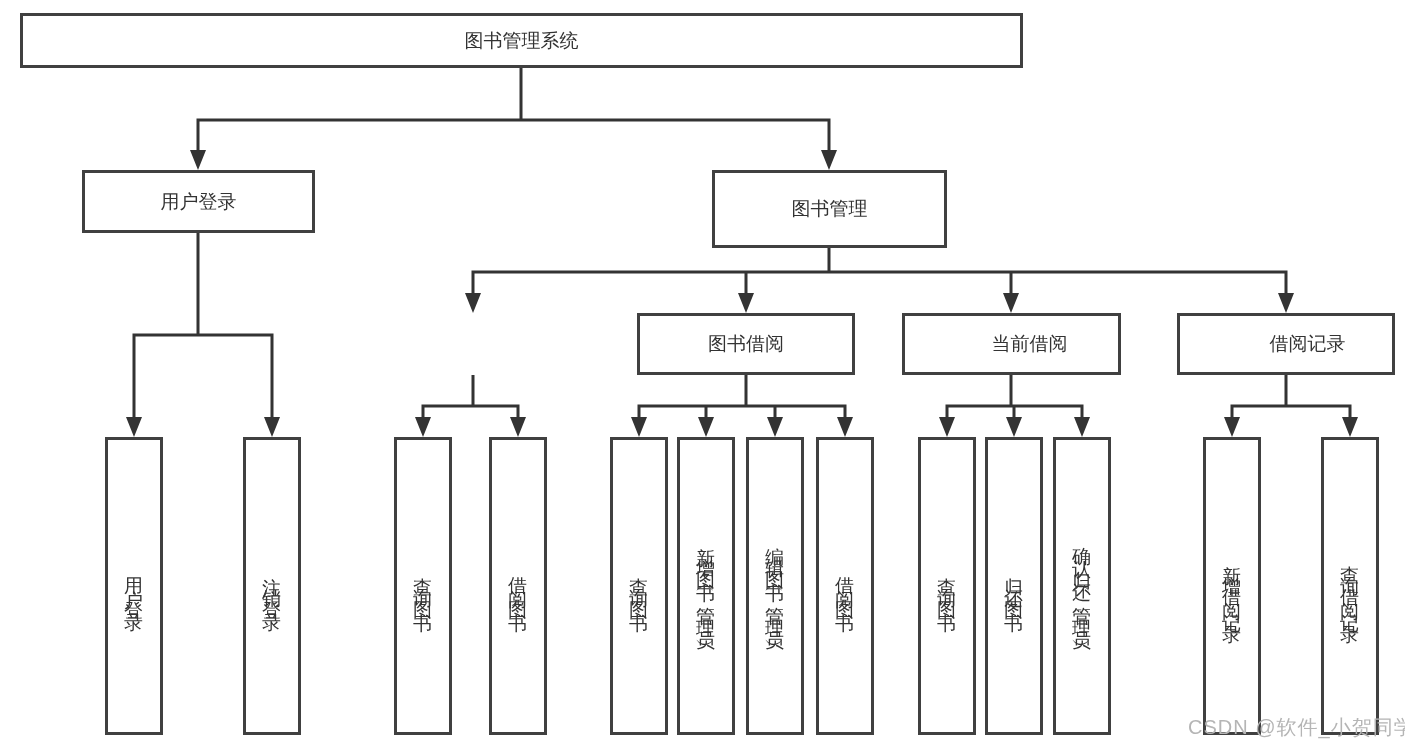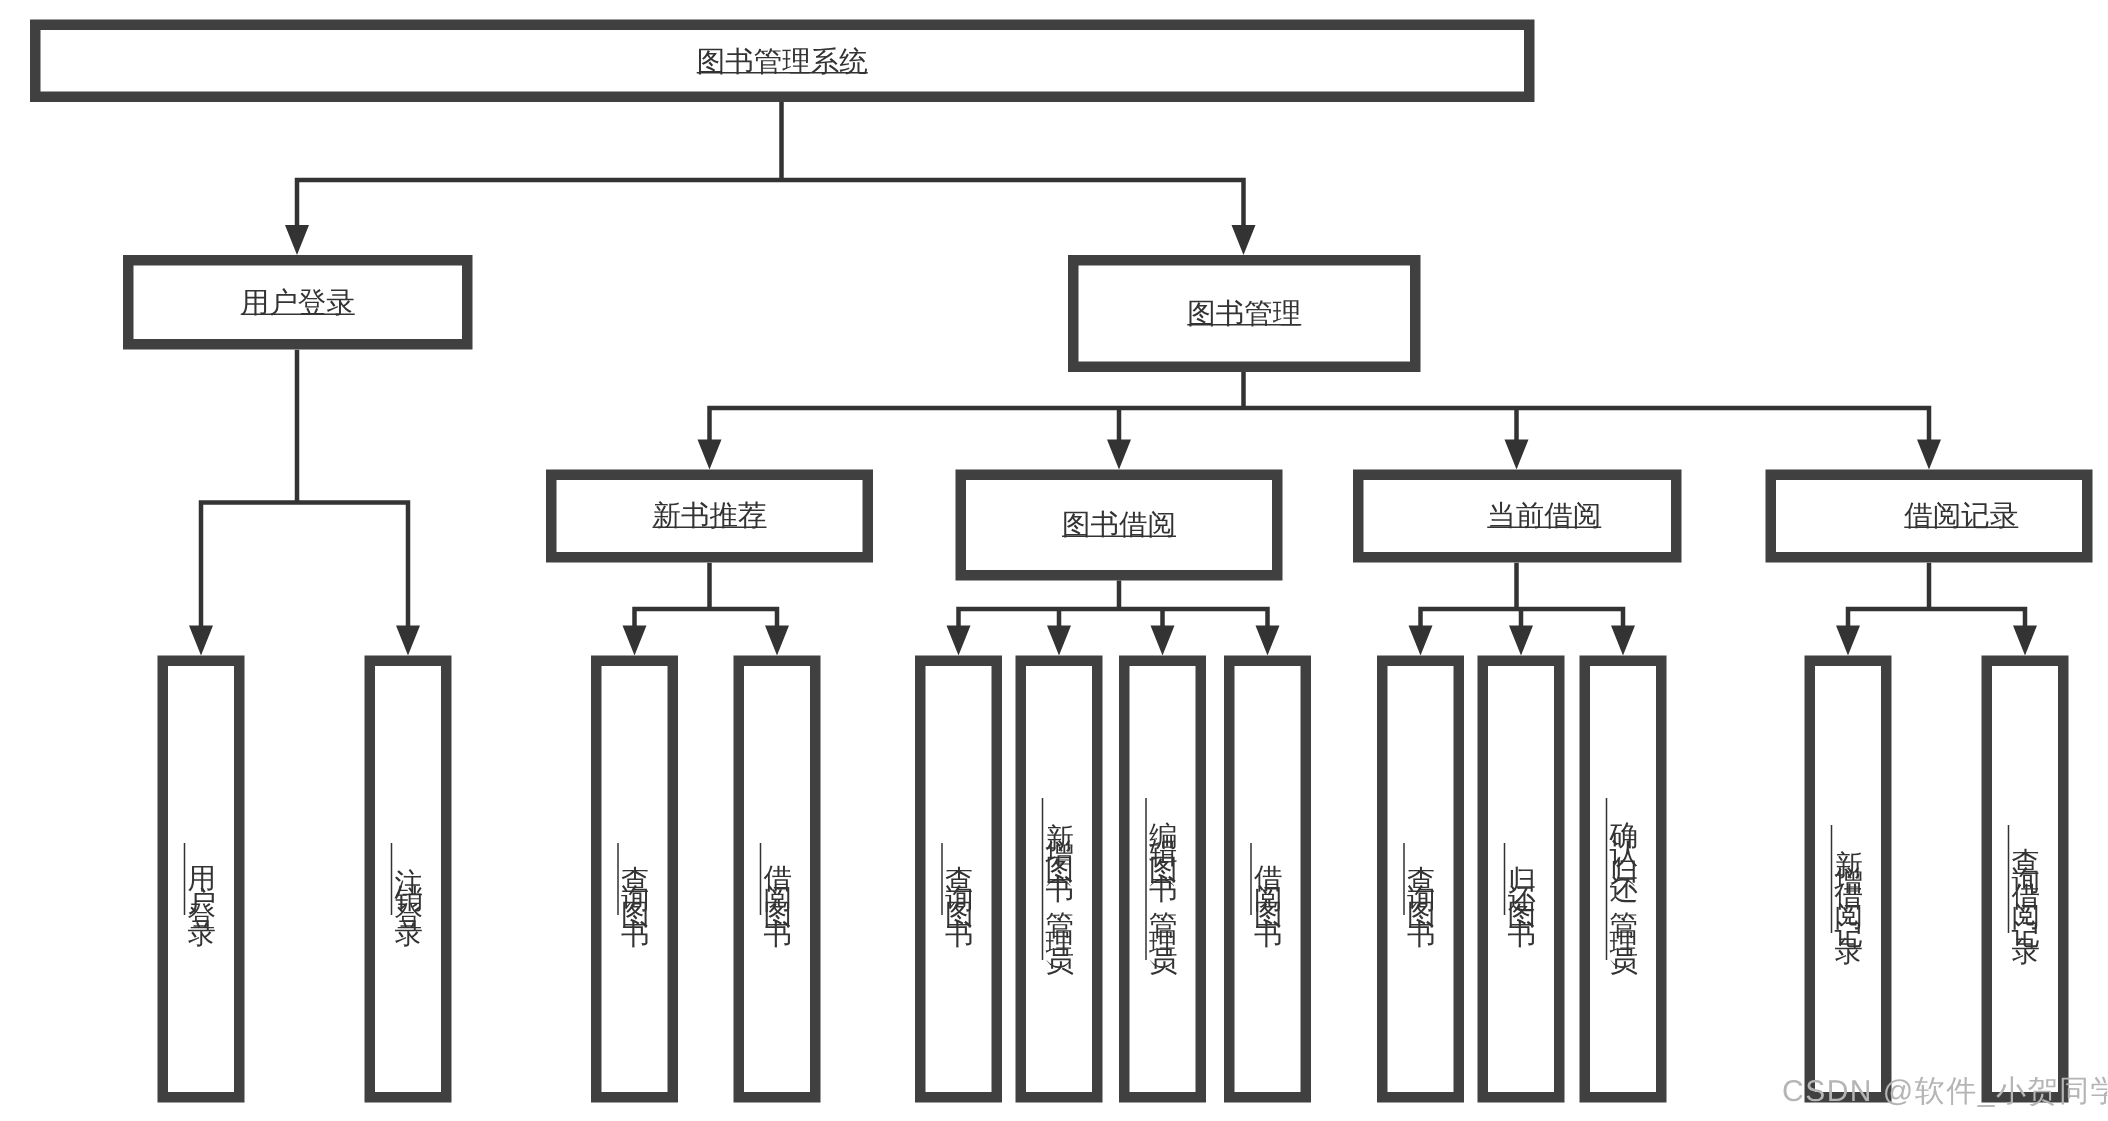--- a/index.html
+++ b/index.html
@@ -1,23 +1,23 @@
 <!DOCTYPE html>
 <html><head>
 <meta charset="utf-8">
 <style>
   html,body{margin:0;padding:0;background:#ffffff;}
   .stage{
     position:relative;width:1405px;height:747px;background:#ffffff;
     font-family:"Liberation Sans","DejaVu Sans",sans-serif;overflow:hidden;
   }
   .box{
-    position:absolute;background:#ffffff;border:7px solid #404040;
+    position:absolute;background:#ffffff;border:3px solid #404040;
     box-sizing:border-box;display:flex;align-items:center;justify-content:center;
-    color:#333333;font-size:19px;white-space:nowrap;z-index:2;text-decoration:underline;
+    color:#333333;font-size:19px;white-space:nowrap;z-index:2;
   }
   .leaf{
     writing-mode:vertical-rl;text-orientation:mixed;
     letter-spacing:12px;font-size:19px;line-height:1;
     white-space:normal;
   }
   .connectors{position:absolute;left:0;top:0;z-index:1;}
   .watermark{
     position:absolute;left:1188px;top:714px;z-index:3;
     color:#b5b5b5;font-size:20px;letter-spacing:1px;white-space:nowrap;
@@ -47,22 +47,21 @@
                M939 417 H955 L947 437 Z M1006 417 H1022 L1014 437 Z M1074 417 H1090 L1082 437 Z
                M1224 417 H1240 L1232 437 Z M1342 417 H1358 L1350 437 Z"></path>
     </g>
   </svg>
 
   <div class="box" style="left:20px;top:13px;width:1003px;height:55px;">图书管理系统</div>
 
   <div class="box" style="left:82px;top:170px;width:233px;height:63px;">用户登录</div>
   <div class="box" style="left:712px;top:170px;width:235px;height:78px;">图书管理</div>
 
-  <div class="box" style="left:364px;top:313px;width:218px;height:62px;">新书推荐</div>
-  <div class="box" style="left:637px;top:313px;width:218px;height:74px;">图书借阅</div>
+  <div class="box" style="left:637px;top:313px;width:218px;height:62px;">图书借阅</div>
   <div class="box" style="left:902px;top:313px;width:219px;height:62px;padding-left:36px;">当前借阅</div>
   <div class="box" style="left:1177px;top:313px;width:218px;height:62px;padding-left:43px;">借阅记录</div>
 
   <div class="box leaf" style="left:105px;top:437px;width:58px;height:298px;">用户登录</div>
   <div class="box leaf" style="left:243px;top:437px;width:58px;height:298px;">注销登录</div>
 
   <div class="box leaf" style="left:394px;top:437px;width:58px;height:298px;">查询图书</div>
   <div class="box leaf" style="left:489px;top:437px;width:58px;height:298px;">借阅图书</div>
 
   <div class="box leaf" style="left:610px;top:437px;width:58px;height:298px;">查询图书</div>

